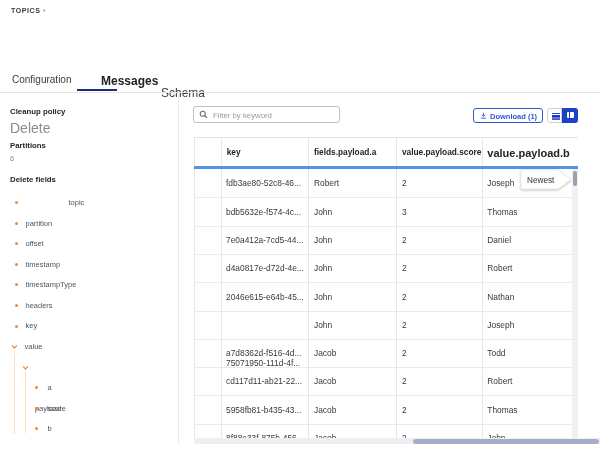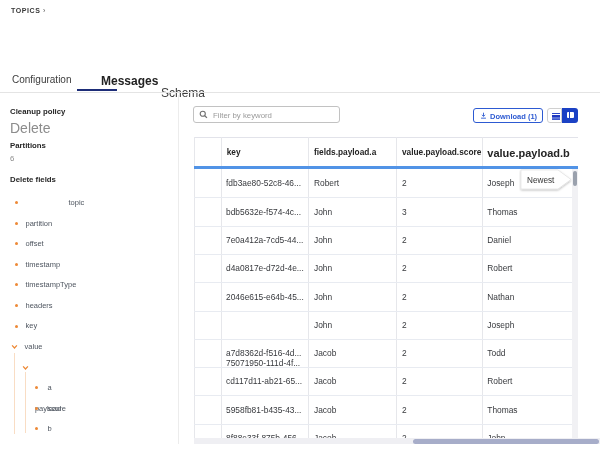--- a/index.html
+++ b/index.html
@@ -133,21 +133,21 @@
         <div class="abs" style="left:32px;top:182.85px;font-size:8.4px;color:#37393d;margin-top:38px;">75071950-111d-4f...</div>
         <div class="abs" style="left:120px;top:182.85px;font-size:8.4px;color:#37393d;">John</div>
         <div class="abs" style="left:208px;top:182.85px;font-size:8.4px;color:#37393d;">2</div>
         <div class="abs" style="left:293.3px;top:182.85px;font-size:8.4px;color:#37393d;">Joseph</div>
         <div class="abs" style="left:0px;top:201.8px;width:384px;height:1px;background:#e8ebf1;"></div>
         <div class="abs" style="left:32px;top:211.15px;font-size:8.4px;color:#37393d;">a7d8362d-f516-4d...</div>
         <div class="abs" style="left:120px;top:211.15px;font-size:8.4px;color:#37393d;">Jacob</div>
         <div class="abs" style="left:208px;top:211.15px;font-size:8.4px;color:#37393d;">2</div>
         <div class="abs" style="left:293.3px;top:211.15px;font-size:8.4px;color:#37393d;">Todd</div>
         <div class="abs" style="left:0px;top:230.1px;width:384px;height:1px;background:#e8ebf1;"></div>
-        <div class="abs" style="left:32px;top:239.45px;font-size:8.4px;color:#37393d;">cd117d11-ab21-65...</div>
+        <div class="abs" style="left:32px;top:239.45px;font-size:8.4px;color:#37393d;">cd117d11-ab21-22...</div>
         <div class="abs" style="left:120px;top:239.45px;font-size:8.4px;color:#37393d;">Jacob</div>
         <div class="abs" style="left:208px;top:239.45px;font-size:8.4px;color:#37393d;">2</div>
         <div class="abs" style="left:293.3px;top:239.45px;font-size:8.4px;color:#37393d;">Robert</div>
         <div class="abs" style="left:0px;top:258.4px;width:384px;height:1px;background:#e8ebf1;"></div>
         <div class="abs" style="left:32px;top:267.74999999999994px;font-size:8.4px;color:#37393d;">5958fb81-b435-43...</div>
         <div class="abs" style="left:120px;top:267.74999999999994px;font-size:8.4px;color:#37393d;">Jacob</div>
         <div class="abs" style="left:208px;top:267.74999999999994px;font-size:8.4px;color:#37393d;">2</div>
         <div class="abs" style="left:293.3px;top:267.74999999999994px;font-size:8.4px;color:#37393d;">Thomas</div>
         <div class="abs" style="left:0px;top:286.70000000000005px;width:384px;height:1px;background:#e8ebf1;"></div>
         <div class="abs" style="left:32px;top:296.05px;font-size:8.4px;color:#37393d;">8f88e33f-875b-456...</div>

